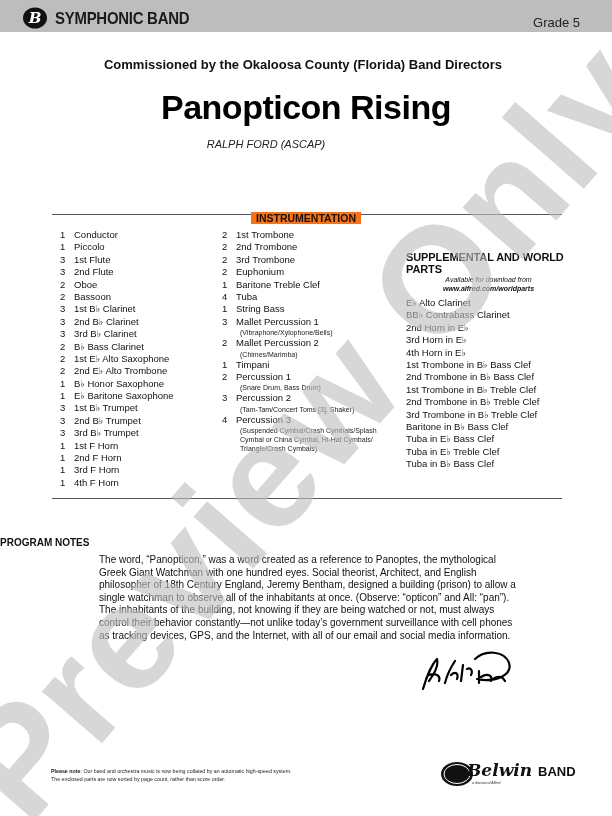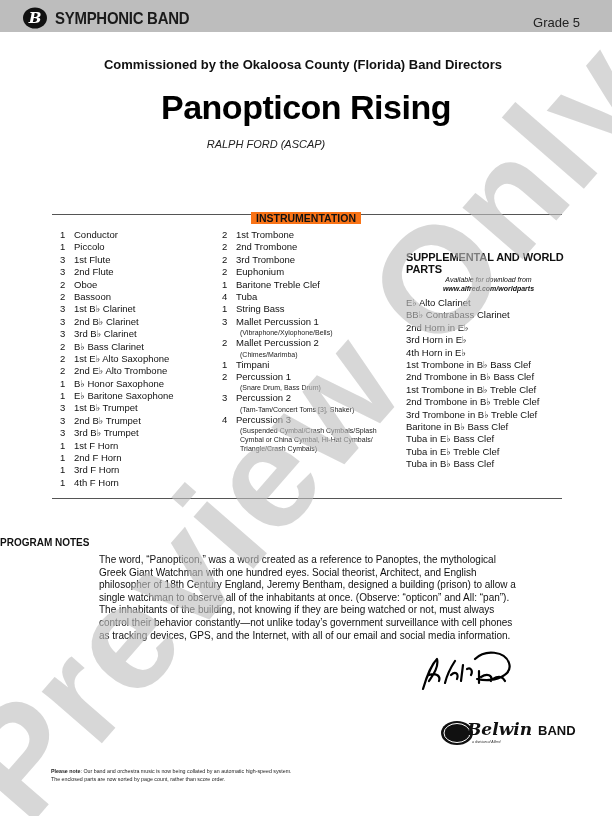--- a/index.html
+++ b/index.html
@@ -70,21 +70,21 @@
   }
   .notes-body {
     position: absolute; left: 99px; top: 554px; width: 420px;
     font-size: 10px; line-height: 12.6px; color: #111;
   }
   .signature { position: absolute; left: 415px; top: 645px; width: 100px; height: 50px; }
   .footnote {
     position: absolute; left: 51px; top: 767px; font-size: 5.3px; line-height: 8px; color: #222;
   }
   .footnote b { font-weight: bold; }
-  .belwin-logo { position: absolute; left: 440px; top: 719px; width: 130px; height: 30px; text-align: right; }
+  .belwin-logo { position: absolute; left: 440px; top: 760px; width: 130px; height: 30px; text-align: right; }
   .belwin-script {
     position: absolute; left: 27px; top: 0px; font-family: "DejaVu Serif", serif;
     font-style: italic; font-weight: bold; font-size: 17px; color: #111;
   }
   .belwin-band {
     position: absolute; left: 82px; top: 4px; font-weight: bold; font-size: 13px; color: #111; padding-left: 16px;
   }
   .belwin-div {
     position: absolute; left: 32px; top: 21px; font-size: 3.5px; font-style: italic; color: #222;
   }

